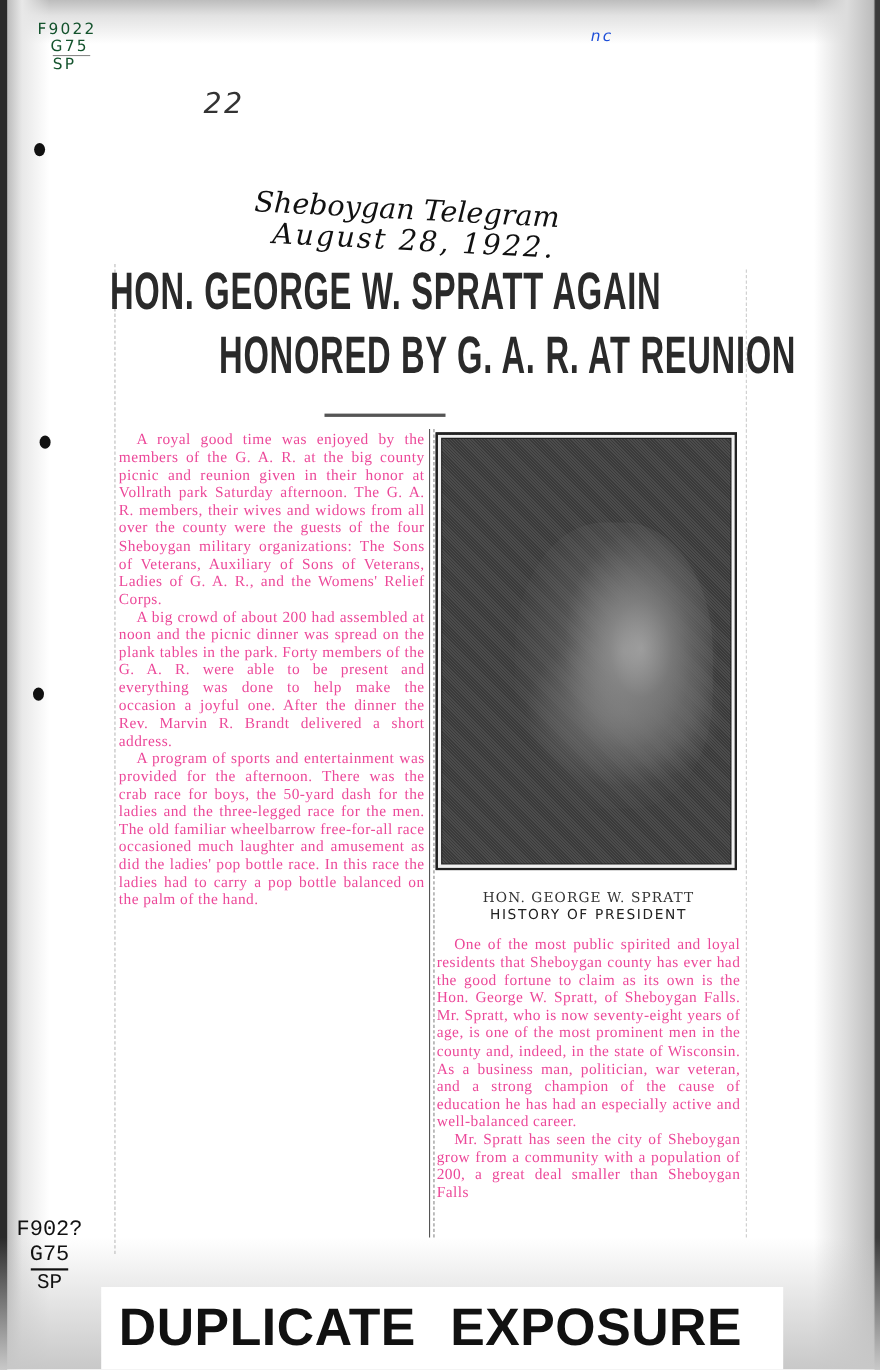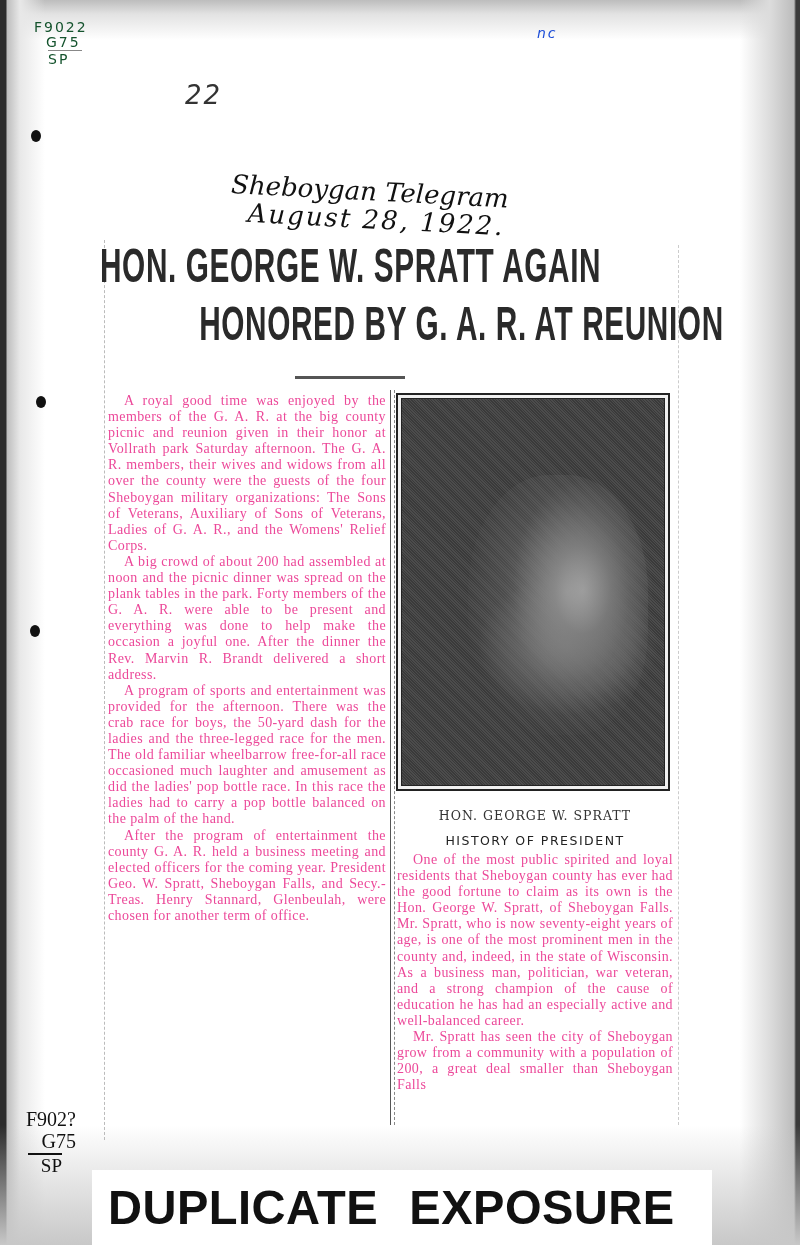--- a/index.html
+++ b/index.html
@@ -77,25 +77,25 @@
   }
   .caption {
     position:absolute; left: 397px; top: 808px; width: 276px; text-align:center;
   }
   .caption .cap1 {
     display:block; font-family: "DejaVu Serif", serif; font-size: 12.5px;
     letter-spacing: 1px; color:#333;
   }
   .caption .cap2 {
     display:block; font-family: "DejaVu Sans", sans-serif; font-size: 12.5px;
-    letter-spacing: 1.5px; color:#222; margin-top: 10px;
+    letter-spacing: 1.5px; color:#222; margin-top: 0;
   }
   .callnum-bottom {
-    position:absolute; left: 14px; top: 1108px; font-family: Liberation Serif, serif;
-    font-size: 20px; line-height: 22px; color:#111; text-align:right; width: 62px;
+    position:absolute; left: 14px; top: 1108px; font-family: Liberation Mono, monospace;
+    font-size: 20px; line-height: 22px; color:#111; text-align:center; width: 62px;
   }
   .callnum-bottom .sp { display:block; border-top: 2px solid #111; width: 34px; margin: 1px auto 0; font-size: 19px; }
   .stamp {
     position:absolute; left: 92px; top: 1170px; width: 620px; height: 75px;
     background:#ffffff;
   }
   .stamp-text {
     position:absolute; left: 108px; top: 1178px; width: 600px;
     font-family: "Liberation Sans", sans-serif; font-weight: bold;
     font-size: 48px; line-height: 60px; color:#111;
@@ -132,21 +132,20 @@
 <div class="headline">
   <span class="hl1">HON. GEORGE W. SPRATT AGAIN</span>
   <span class="hl2">HONORED BY G. A. R. AT REUNION</span>
 </div>
 <div class="head-rule"></div>
 
 <div class="col col-left">
   <p>A royal good time was enjoyed by the members of the G. A. R. at the big county picnic and reunion given in their honor at Vollrath park Saturday afternoon. The G. A. R. members, their wives and widows from all over the county were the guests of the four Sheboygan military organizations: The Sons of Veterans, Auxiliary of Sons of Veterans, Ladies of G. A. R., and the Womens' Relief Corps.</p>
   <p>A big crowd of about 200 had assembled at noon and the picnic dinner was spread on the plank tables in the park. Forty members of the G. A. R. were able to be present and everything was done to help make the occasion a joyful one. After the dinner the Rev. Marvin R. Brandt delivered a short address.</p>
   <p>A program of sports and entertainment was provided for the afternoon. There was the crab race for boys, the 50-yard dash for the ladies and the three-legged race for the men. The old familiar wheelbarrow free-for-all race occasioned much laughter and amusement as did the ladies' pop bottle race. In this race the ladies had to carry a pop bottle balanced on the palm of the hand.</p>
-  <p>After the program of entertainment the county G. A. R. held a business meeting and elected officers for the coming year. President Geo. W. Spratt, Sheboygan Falls, and Secy.-Treas. Henry Stannard, Glenbeulah, were chosen for another term of office.</p>
 </div>
 
 <div class="col-divider"></div>
 
 <div class="photo">
   <div class="photo-face"></div>
 </div>
 
 <div class="caption">
   <span class="cap1">HON. GEORGE W. SPRATT</span>

